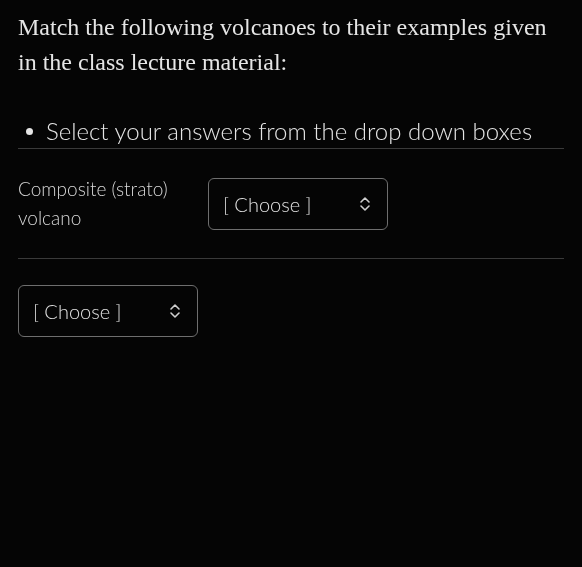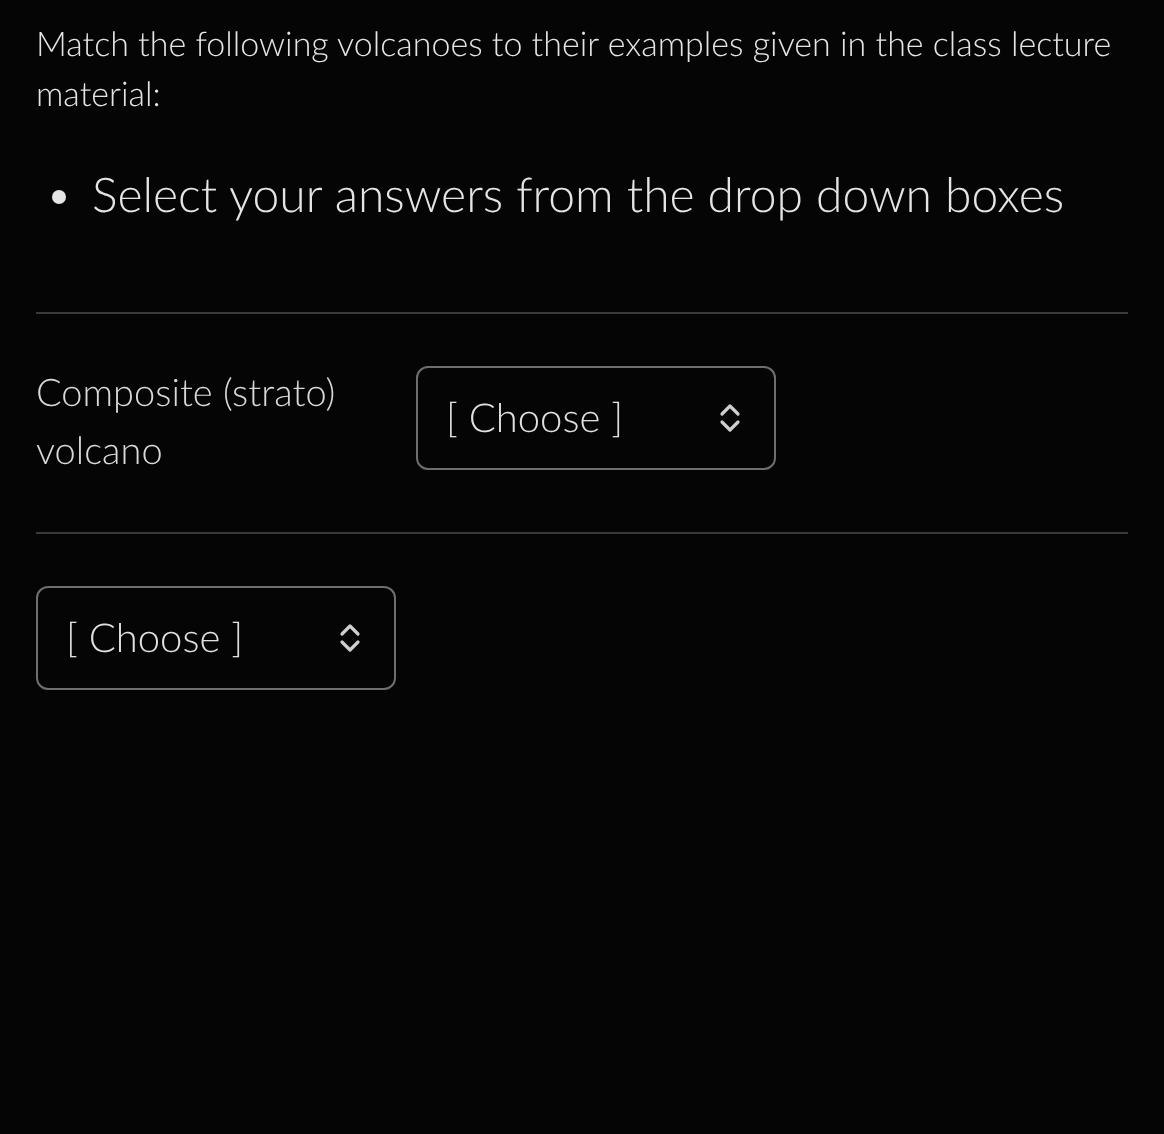--- a/index.html
+++ b/index.html
@@ -5,29 +5,29 @@
   * { box-sizing: border-box; margin: 0; padding: 0; }
   html, body { width: 582px; height: 567px; }
   body {
     background: #050505;
     color: #e8e8e8;
     font-family: "Lato", "Helvetica Neue", Arial, sans-serif;
     font-weight: 300;
     padding: 10px 18px 0 18px;
   }
   .question {
-    font-size: 17px;
+    font-size: 24px;
     line-height: 1.45;
     color: #e5e5e5;
-    margin-bottom: 22px;
+    margin-bottom: 34px;
+    font-family: Liberation Serif, serif;
   }
   ul.instructions {
     list-style: none;
     padding-left: 28px;
-    margin-bottom: 40px;
   }
   ul.instructions li {
     position: relative;
     font-size: 24px;
     line-height: 1.45;
     color: #e5e5e5;
   }
   ul.instructions li::before {
     content: "";
     position: absolute;
@@ -38,20 +38,21 @@
     background: #e5e5e5;
     border-radius: 50%;
   }
   .divider {
     border: none;
     border-top: 1px solid #3a3a3a;
     margin: 0;
   }
   .match-row {
     display: flex;
+    align-items: center;
     padding: 26px 0;
     border-bottom: 1px solid #3a3a3a;
   }
   .match-row.last { border-bottom: none; }
   .match-label {
     flex: 0 0 190px;
     font-size: 19px;
     line-height: 1.5;
     color: #d8d8d8;
     font-weight: 300;

